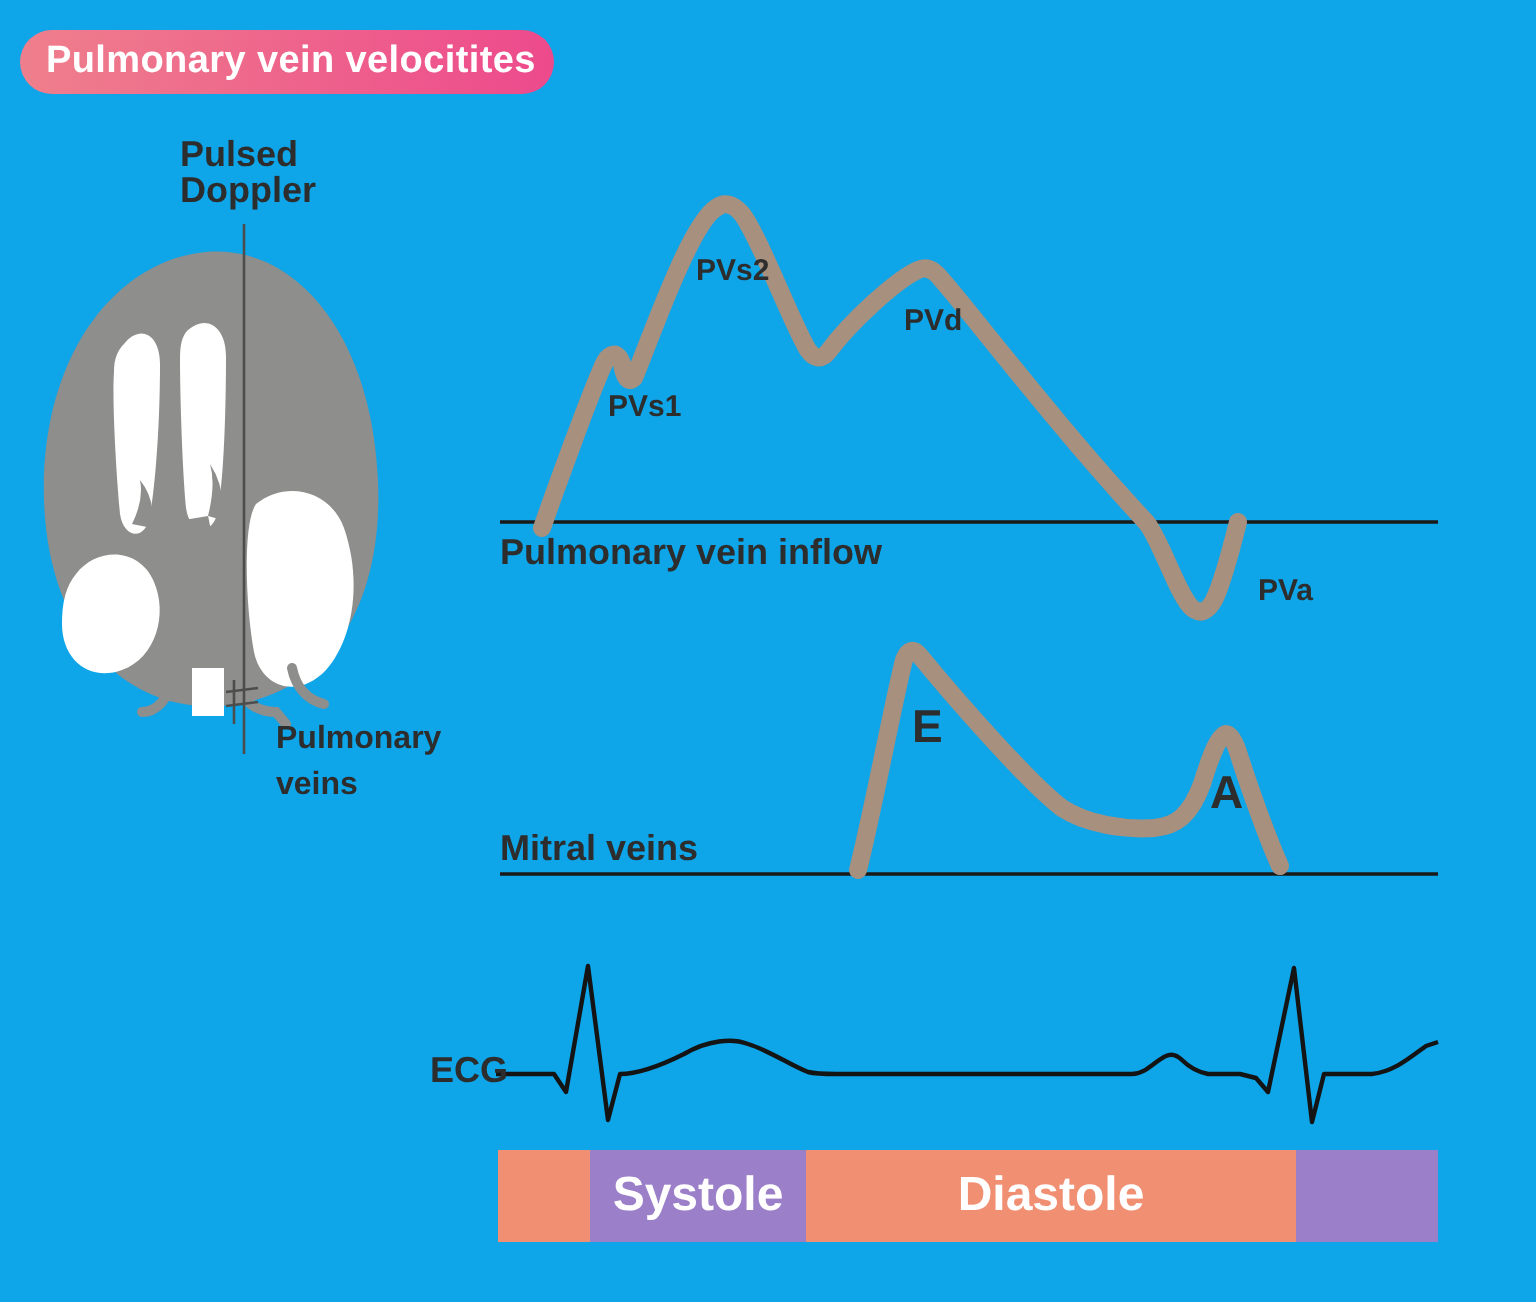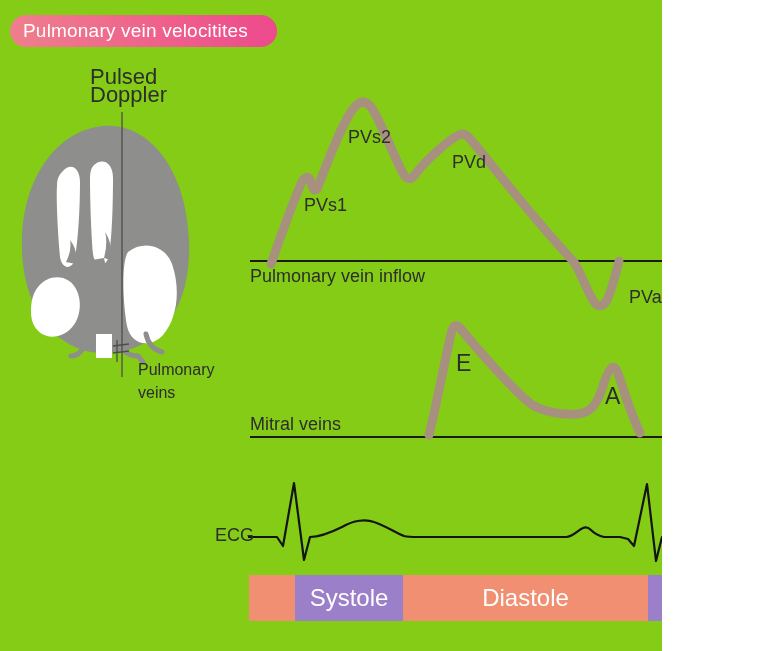--- a/index.html
+++ b/index.html
@@ -1,33 +1,33 @@
 <!DOCTYPE html>
 <html style="--pill-left: #ef7f8c; --pill-right: #ed4a8c; --heart-gray: #8e8e8c; --curve-tan: #a8907f; --bar-salmon: #f18f72; --bar-purple: #9c7fc9;"><head>
 <meta charset="utf-8">
 <style>
   html,body{margin:0;padding:0;background:#fff;}
   .canvas{
-    position:relative;width:662px;height:651px;background:#84cc16;overflow:hidden;
-    font-family:"Liberation Sans", sans-serif;color:#222;
+    position:relative;width:768px;height:651px;background:#0ea5e9;overflow:hidden;
+    font-family:"Liberation Sans", sans-serif;color:#222;font-weight:bold;
   }
   .abs{position:absolute;}
   
   .title-pill{
     left:10px;top:15px;width:267px;height:32px;border-radius:17px;
     background:linear-gradient(90deg,var(--pill-left,#ef7f8c),var(--pill-right,#ed4a8c));
     color:#fff;font-size:19px;line-height:32px;padding-left:13px;box-sizing:border-box;
     letter-spacing:.2px;
   }
   
   .lbl{white-space:pre;color:#2d2d2d;}
-  .lbl-probe{left:90px;top:68px;font-size:22px;line-height:18px;}
+  .lbl-probe{left:90px;top:68px;font-size:18px;line-height:18px;}
   .lbl-veins{left:138px;top:358px;font-size:16px;line-height:23px;}
   .lbl-flow{font-size:18px;}
-  .lbl-small{font-size:18px;}
+  .lbl-small{font-size:15px;}
   .lbl-big{font-size:23px;}
   .lbl-ecg{left:215px;top:525px;font-size:18px;}
   
   .timeline{left:249px;top:575px;width:470px;height:46px;display:flex;}
   .seg{height:100%;display:flex;align-items:center;justify-content:center;
        color:#fff;font-size:24px;}
   .seg-salmon{background:var(--bar-salmon,#f18f72);text-align:center;}
   .seg-purple{background:var(--bar-purple,#9c7fc9);align-items:center;}
   
   .heart-fill{fill:var(--heart-gray,#8e8e8c);}

